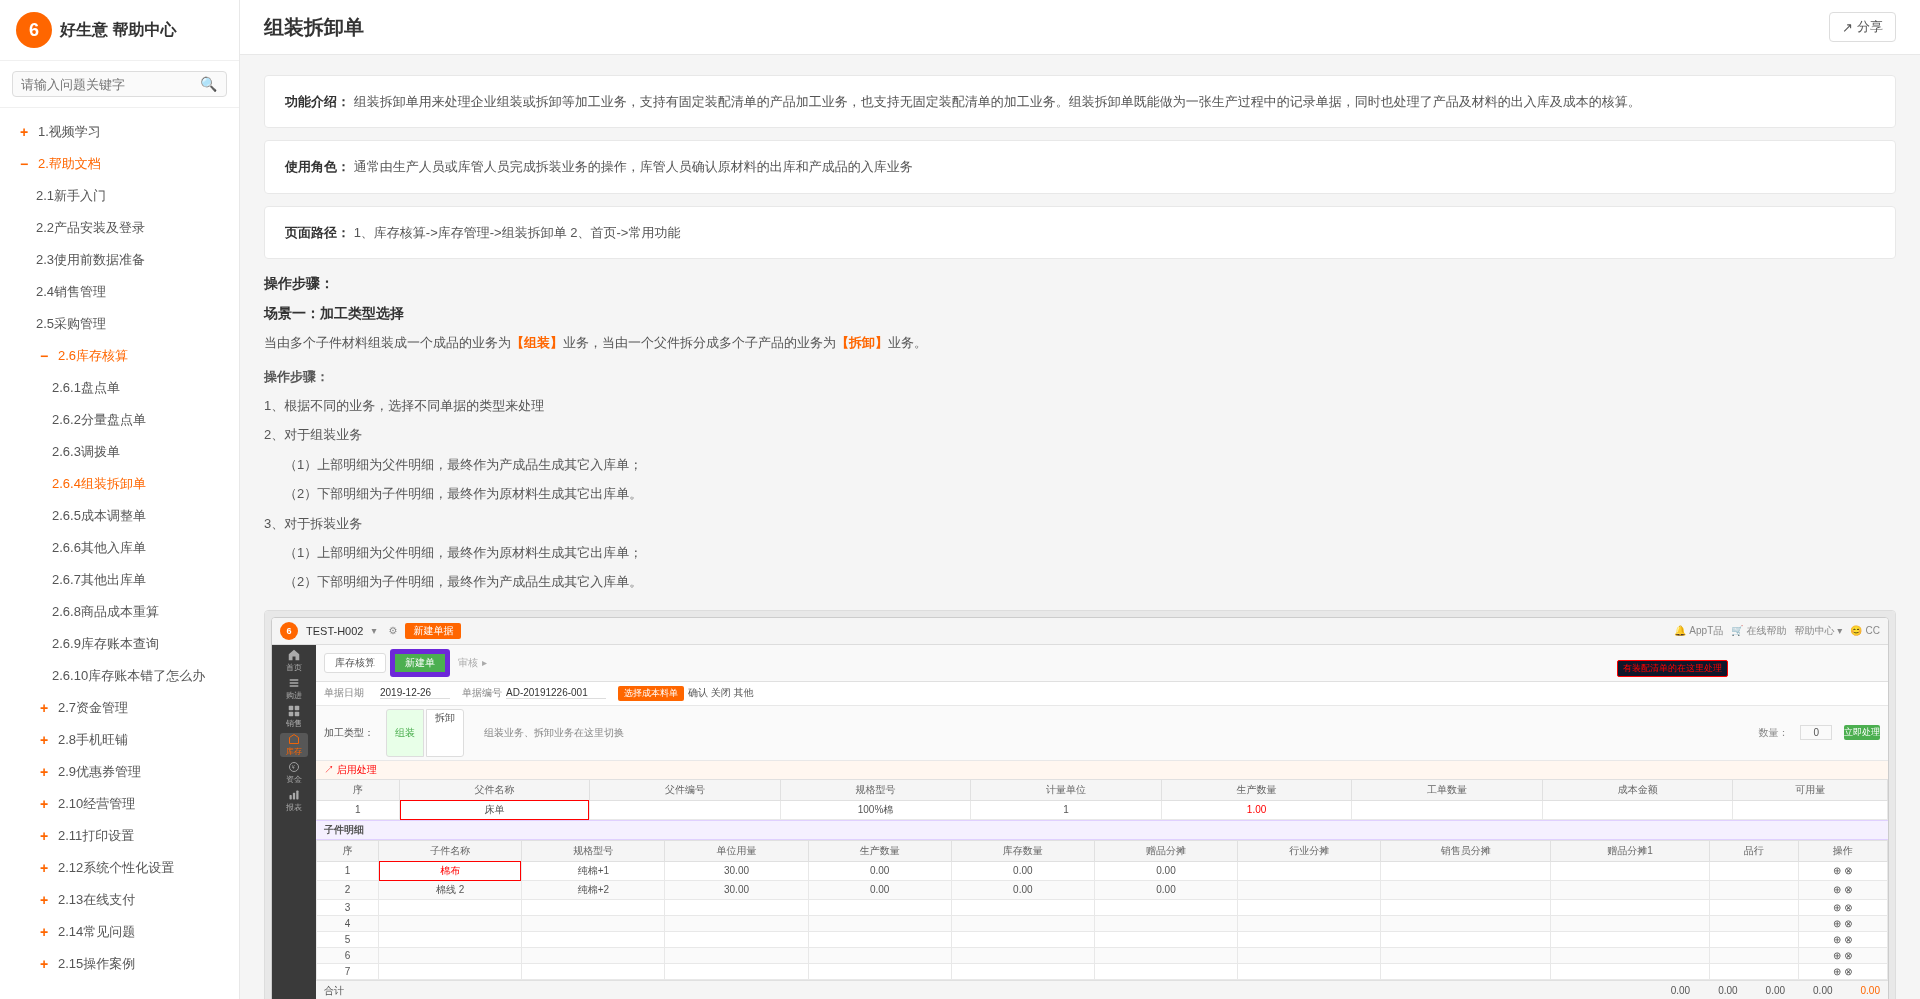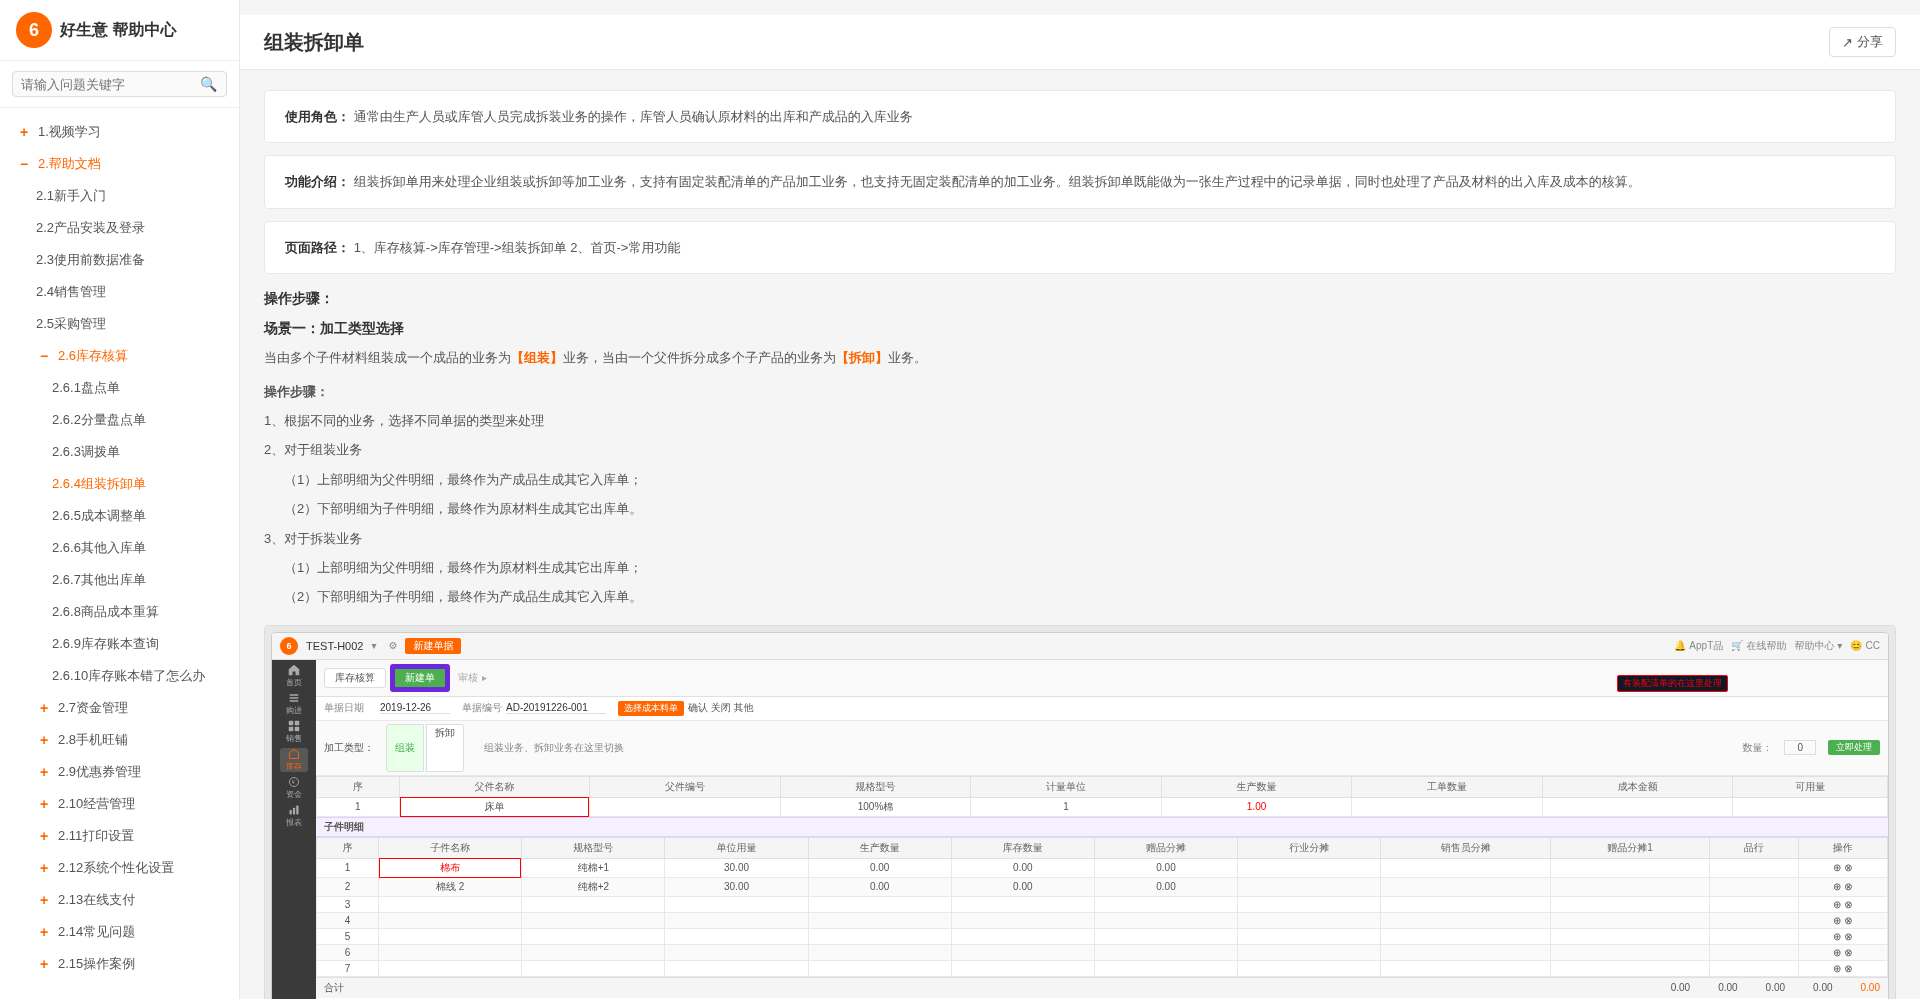--- a/index.html
+++ b/index.html
@@ -107,21 +107,20 @@
       background: #f5f5f5;
     }
     .top-bar {
       background: #fff;
       padding: 12px 24px;
       border-bottom: 1px solid #e8e8e8;
       display: flex;
       align-items: center;
       justify-content: space-between;
       min-height: 52px;
-      margin-top: 15px;
     }
     .page-title-text {
       font-size: 20px;
       font-weight: bold;
       color: #333;
     }
     .share-btn {
       display: flex;
       align-items: center;
       gap: 4px;
@@ -382,27 +381,27 @@
     <h1 class="page-title-text">组装拆卸单</h1>
     <button class="share-btn">
       <span style="font-size:13px;">↗</span>
       <span>分享</span>
     </button>
   </div>
 
   <div class="content-area">
 
     <div class="info-block">
+      <span style="font-weight:bold;color:#333;">功能介绍：</span>
+      <span>组装拆卸单用来处理企业组装或拆卸等加工业务，支持有固定装配清单的产品加工业务，也支持无固定装配清单的加工业务。组装拆卸单既能做为一张生产过程中的记录单据，同时也处理了产品及材料的出入库及成本的核算。</span>
+    </div>
+
+    <div class="info-block">
       <span style="font-weight:bold;color:#333;">使用角色：</span>
       <span>通常由生产人员或库管人员完成拆装业务的操作，库管人员确认原材料的出库和产成品的入库业务</span>
-    </div>
-
-    <div class="info-block">
-      <span style="font-weight:bold;color:#333;">功能介绍：</span>
-      <span>组装拆卸单用来处理企业组装或拆卸等加工业务，支持有固定装配清单的产品加工业务，也支持无固定装配清单的加工业务。组装拆卸单既能做为一张生产过程中的记录单据，同时也处理了产品及材料的出入库及成本的核算。</span>
     </div>
 
     <div class="info-block">
       <span style="font-weight:bold;color:#333;">页面路径：</span>
       <span>1、库存核算-&gt;库存管理-&gt;组装拆卸单  2、首页-&gt;常用功能</span>
     </div>
 
     <div>
       <div class="section-title">操作步骤：</div>
 
@@ -529,23 +528,26 @@
 
               <div style="display:flex;align-items:center;gap:12px;padding:3px 8px;background:#fafafa;border-bottom:1px solid #e8e8e8;font-size:10px;color:#555;">
                 <span>加工类型：</span>
                 <div style="display:flex;gap:2px;position:relative;">
                   <span style="border:1px solid #ddd;padding:16px 8px;border-radius:3px 0 0 3px;background:#e8ffe8;cursor:pointer;font-size:10px;color:#4CAF50;">组装</span>
                   <span style="border:1px solid #ddd;padding:1px 8px;border-radius:0 3px 3px 0;background:#fff;cursor:pointer;font-size:10px;color:#555;">拆卸</span>
                 </div>
                 <span style="font-size:10px;color:#888;margin-left:8px;">组装业务、拆卸业务在这里切换</span>
                 <span style="margin-left:auto;font-size:10px;color:#888;">数量：</span>
                 <span style="border:1px solid #ddd;padding:1px 12px;font-size:10px;">0</span>
-                <span style="background:#4CAF50;color:#fff;font-size:9px;padding:1px 8px;border-radius:2px;cursor:pointer;">立即处理</span>
-              </div>
-
+                <span style="background:#4CAF50;color:#fff;font-size:9px;padding:1px 0;border-radius:2px;cursor:pointer;">立即处理</span>
+              </div>
+
+              <div style="padding:2px 8px;background:#fff7f0;font-size:10px;color:red;display:flex;align-items:center;gap:8px;">
+                <span>↗ <span>启用处理</span></span>
+              </div>
 
               <div style="background:#fff;">
                 <table class="mock-table">
                   <thead>
                     <tr>
                       <th>序</th>
                       <th>父件名称</th>
                       <th>父件编号</th>
                       <th>规格型号</th>
                       <th>计量单位</th>

